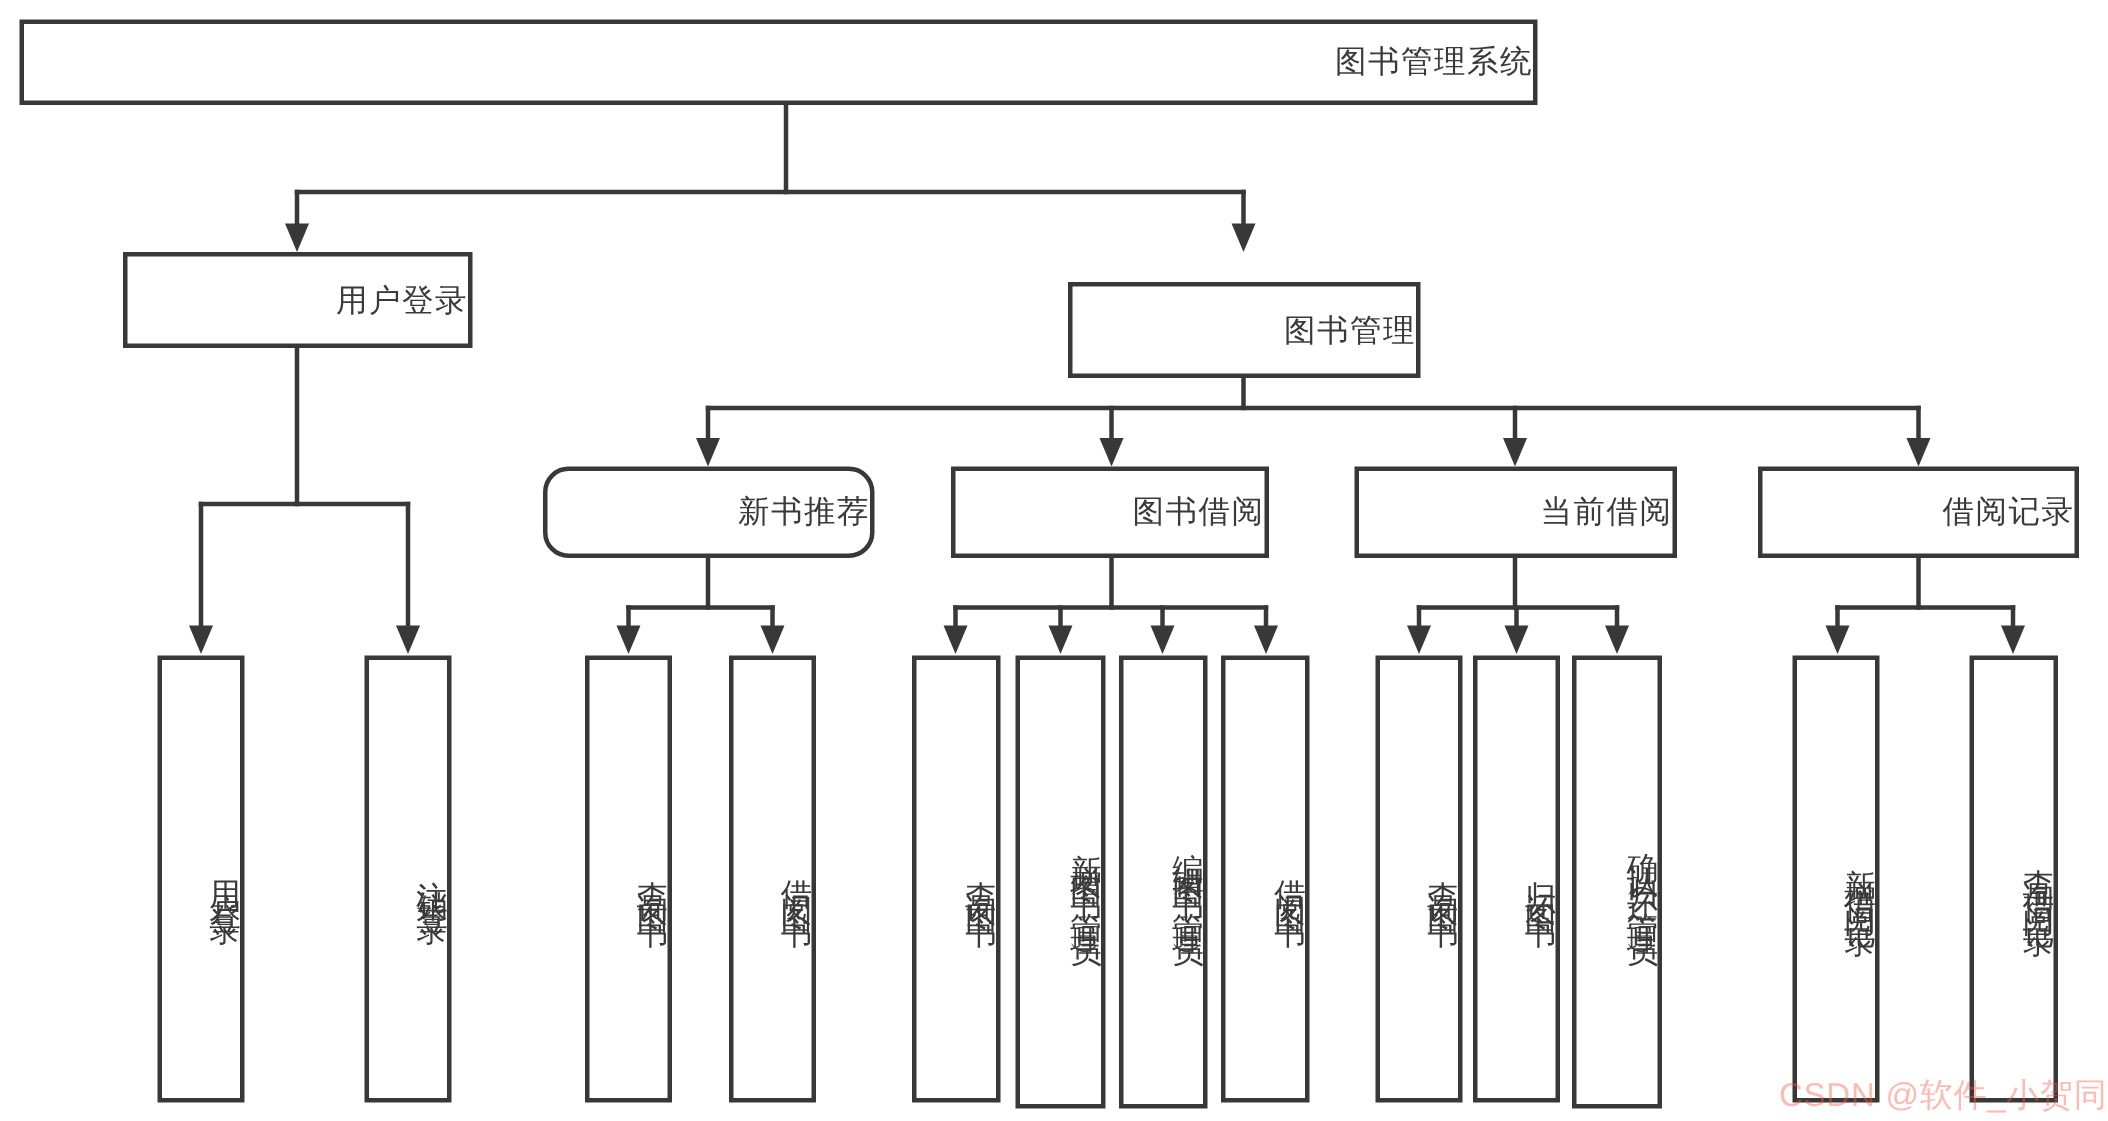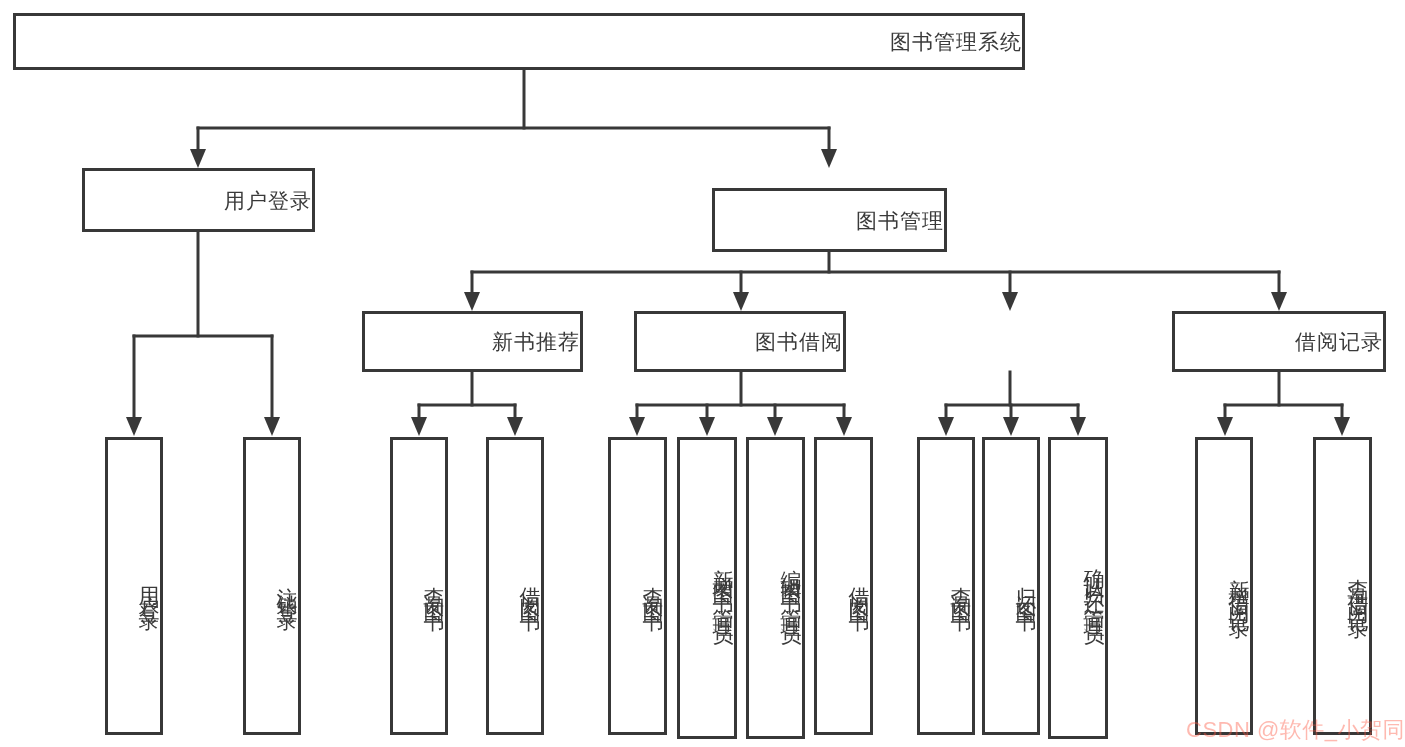--- a/index.html
+++ b/index.html
@@ -99,25 +99,28 @@
     <span>图书管理系统</span>
   </div>
 
   <div class="node" style="left:82px;top:168px;width:233px;height:64px;">
     <span>用户登录</span>
   </div>
   <div class="node" style="left:712px;top:168px;width:235px;height:64px;margin-top:20px;">
     <span>图书管理</span>
   </div>
 
-  <div class="node" style="left:362px;top:311px;width:221px;height:61px;">
+  <div class="node" style="left:362px;top:311px;width:221px;height:61px;border-radius:17px;">
     <span>新书推荐</span>
   </div>
   <div class="node" style="left:634px;top:311px;width:212px;height:61px;padding-left:10px;">
     <span>图书借阅</span>
+  </div>
+  <div class="node" style="left:903px;top:311px;width:215px;height:61px;">
+    <span>当前借阅</span>
   </div>
   <div class="node" style="left:1172px;top:311px;width:214px;height:61px;">
     <span>借阅记录</span>
   </div>
 
   <div class="node v-node" style="left:105px;top:437px;width:58px;height:298px;">
     <span>用户登录</span>
   </div>
   <div class="node v-node" style="left:243px;top:437px;width:58px;height:298px;">
     <span>注销登录</span>

